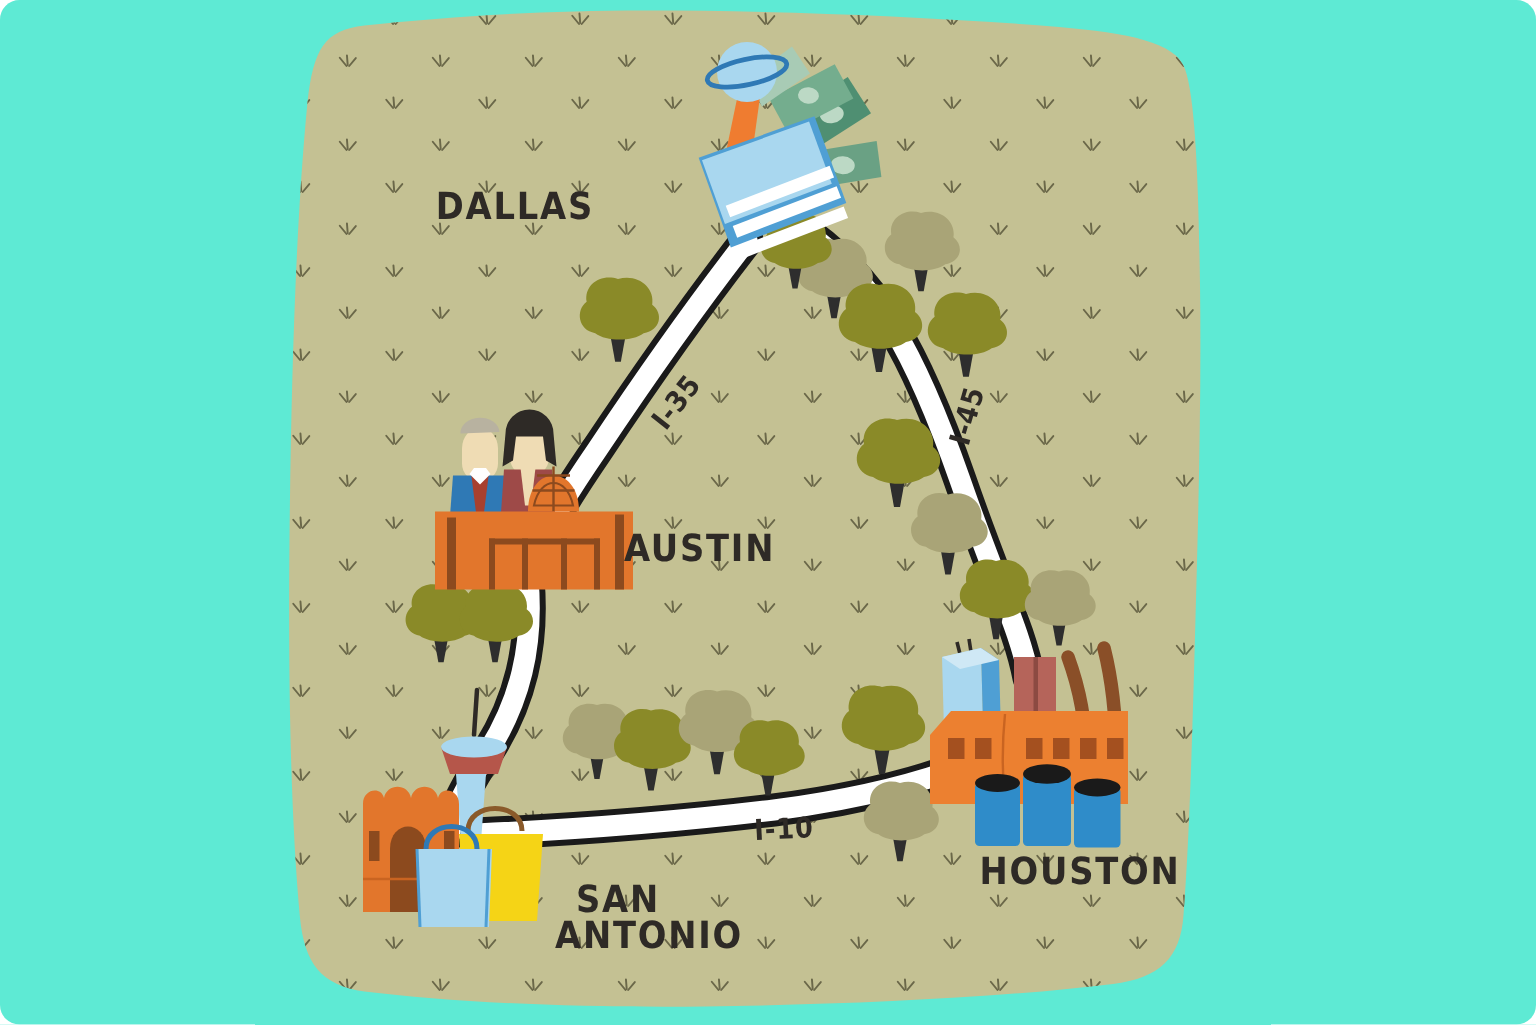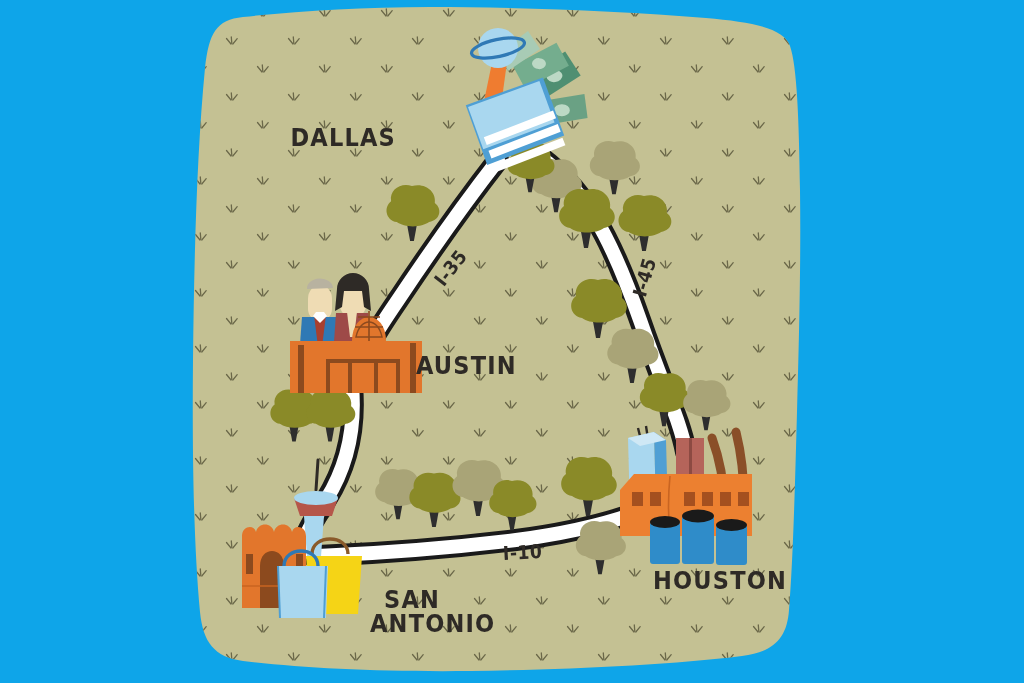--- a/index.html
+++ b/index.html
@@ -31,21 +31,21 @@
   }
   .hwy-label {
     font-family: "DejaVu Sans Condensed", "Liberation Sans Narrow", "Liberation Sans", sans-serif;
     font-weight: 700;
     letter-spacing: 0.6px;
   }
 </style>
 </head>
 <body>
 
-<div id="map-root" style="background: #0ea5e9;">
+<div id="map-root" style="background: #5eead4; border-radius: 13px;">
   <svg id="map-svg" viewBox="0 0 1024 683" xmlns="http://www.w3.org/2000/svg">
 
     <defs>
 
       <g id="tuft">
         <path d="M0 0 L-4.5 -5.5" stroke="#6b6849" stroke-width="1.3" fill="none" stroke-linecap="round"></path>
         <path d="M0.8 -0.6 L0.3 -7" stroke="#6b6849" stroke-width="1.3" fill="none" stroke-linecap="round"></path>
         <path d="M1.8 0 L6.2 -5.3" stroke="#6b6849" stroke-width="1.3" fill="none" stroke-linecap="round"></path>
       </g>
       <pattern id="grass-pattern" width="62" height="56" patternUnits="userSpaceOnUse">

